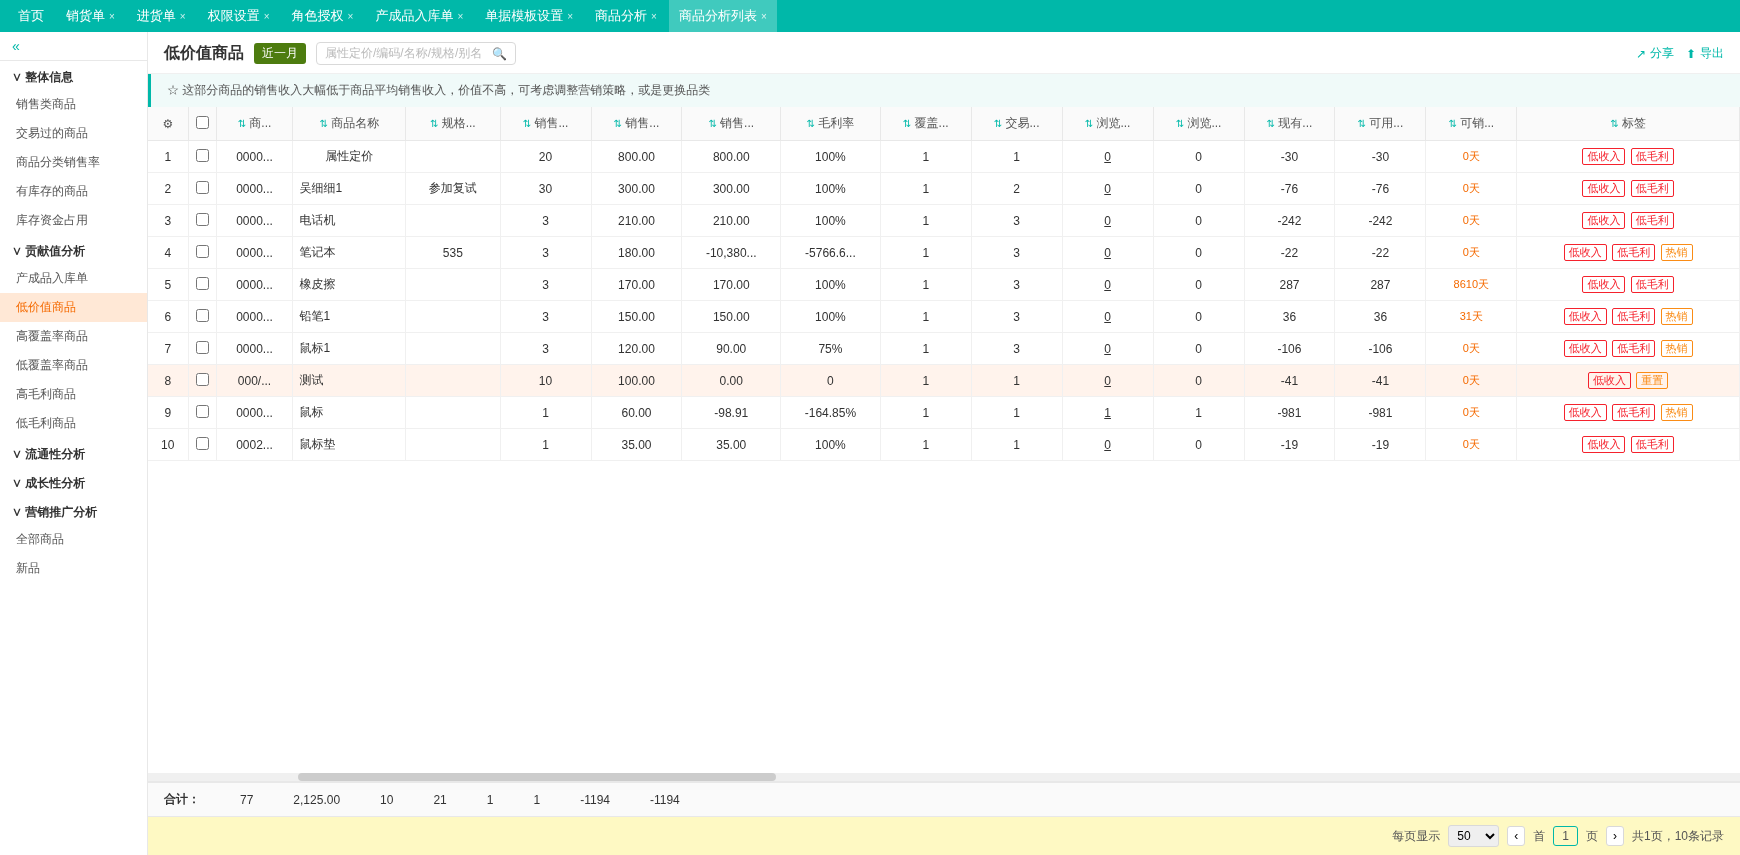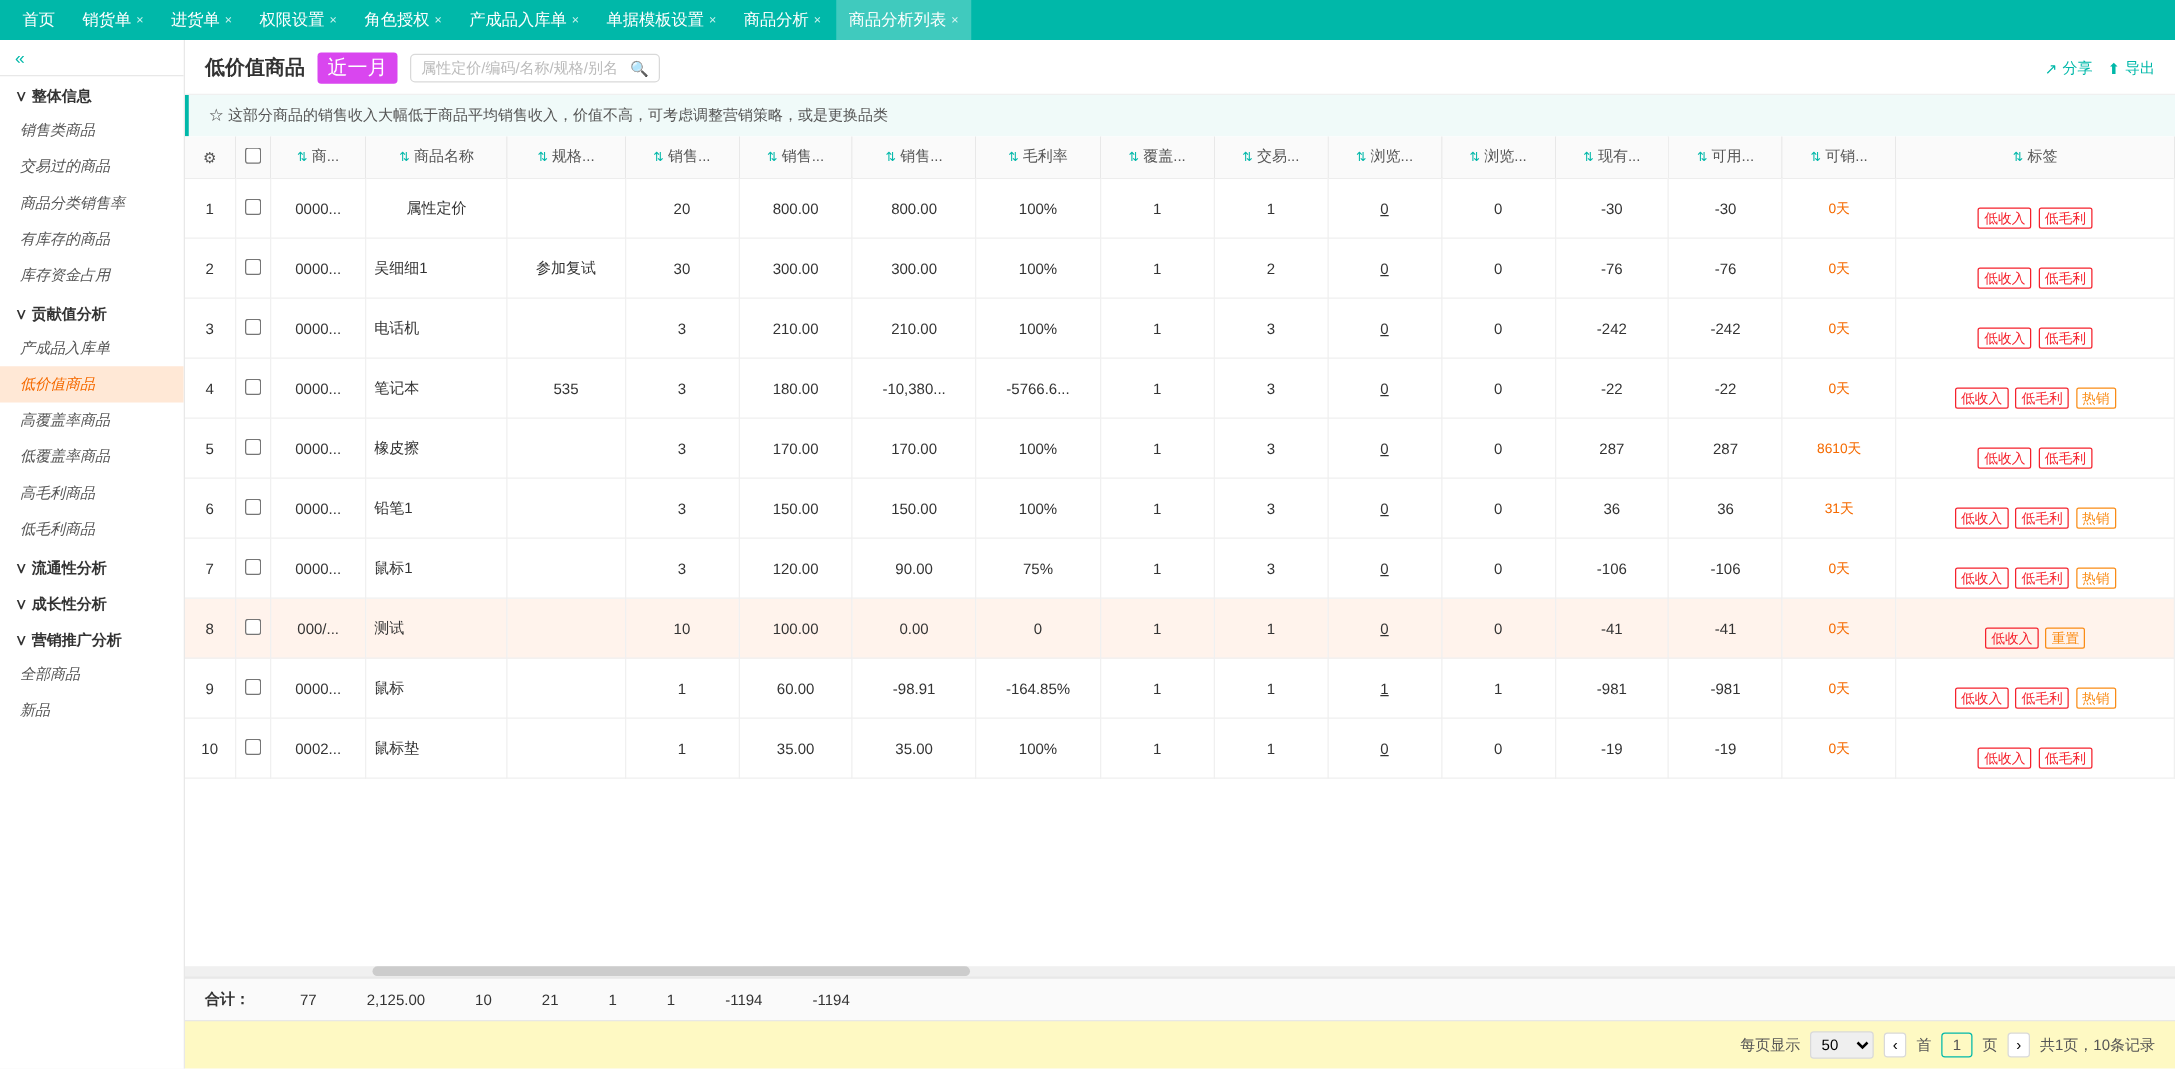--- a/index.html
+++ b/index.html
@@ -52,21 +52,20 @@
       font-size: 12px;
       display: flex;
       align-items: center;
       gap: 4px;
     }
     .sidebar-item {
       padding: 6px 16px;
       color: #555;
       cursor: pointer;
       font-size: 12px;
-      font-style: italic;
     }
     .sidebar-item.active { background: #ffe8d6; color: #f56a00; }
 
     
     .content-area {
       flex: 1;
       display: flex;
       flex-direction: column;
       overflow: hidden;
       background: #fff;
@@ -80,25 +79,25 @@
       gap: 10px;
       border-bottom: 1px solid #f0f0f0;
       flex-shrink: 0;
     }
     .page-title {
       font-size: 16px;
       font-weight: bold;
       color: #333;
     }
     .time-badge {
-      background: #d946ef;
+      background: #4d7c0f;
       color: #fff;
       padding: 2px 8px;
       border-radius: 3px;
-      font-size: 16px;
+      font-size: 12px;
       cursor: pointer;
     }
     .search-box {
       display: flex;
       align-items: center;
       border: 1px solid #d9d9d9;
       border-radius: 4px;
       padding: 2px 8px;
       gap: 4px;
       color: #999;
@@ -167,21 +166,21 @@
     tr.highlighted td { background: #fff3ec; }
     .tag-red { color: #f56a00; font-size: 11px; }
     .tag-btn {
       display: inline-block;
       border: 1px solid;
       border-radius: 2px;
       padding: 0 4px;
       font-size: 11px;
       margin: 0 1px;
     }
-    .tag-red-btn { color: #f5222d; border-color: #f5222d; margin-top: 16px; }
+    .tag-red-btn { color: #f5222d; border-color: #f5222d; }
     .tag-orange-btn { color: #fa8c16; border-color: #fa8c16; }
     .underline { text-decoration: underline; cursor: pointer; }
     .checkbox-cell { width: 28px; }
 
     
     .table-footer {
       border-top: 2px solid #e8e8e8;
       padding: 8px 16px;
       display: flex;
       align-items: center;

